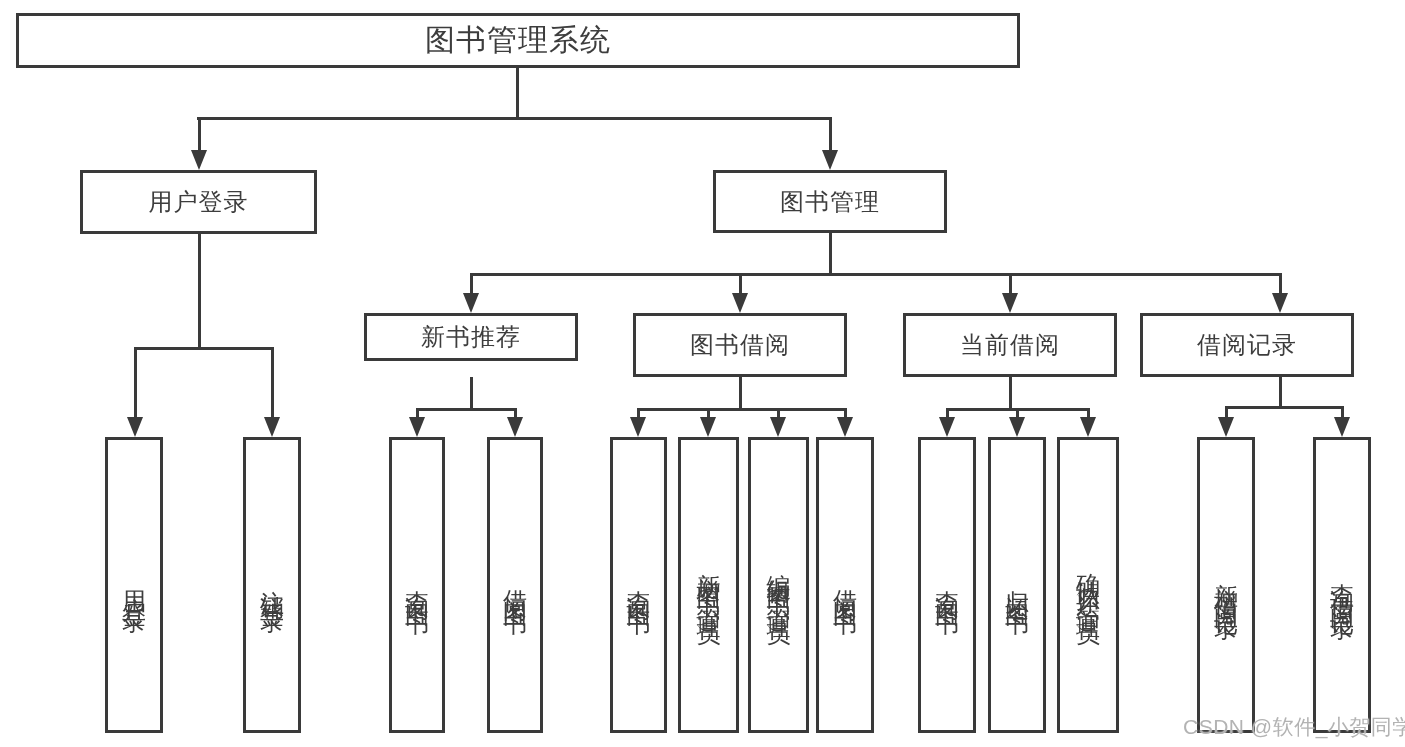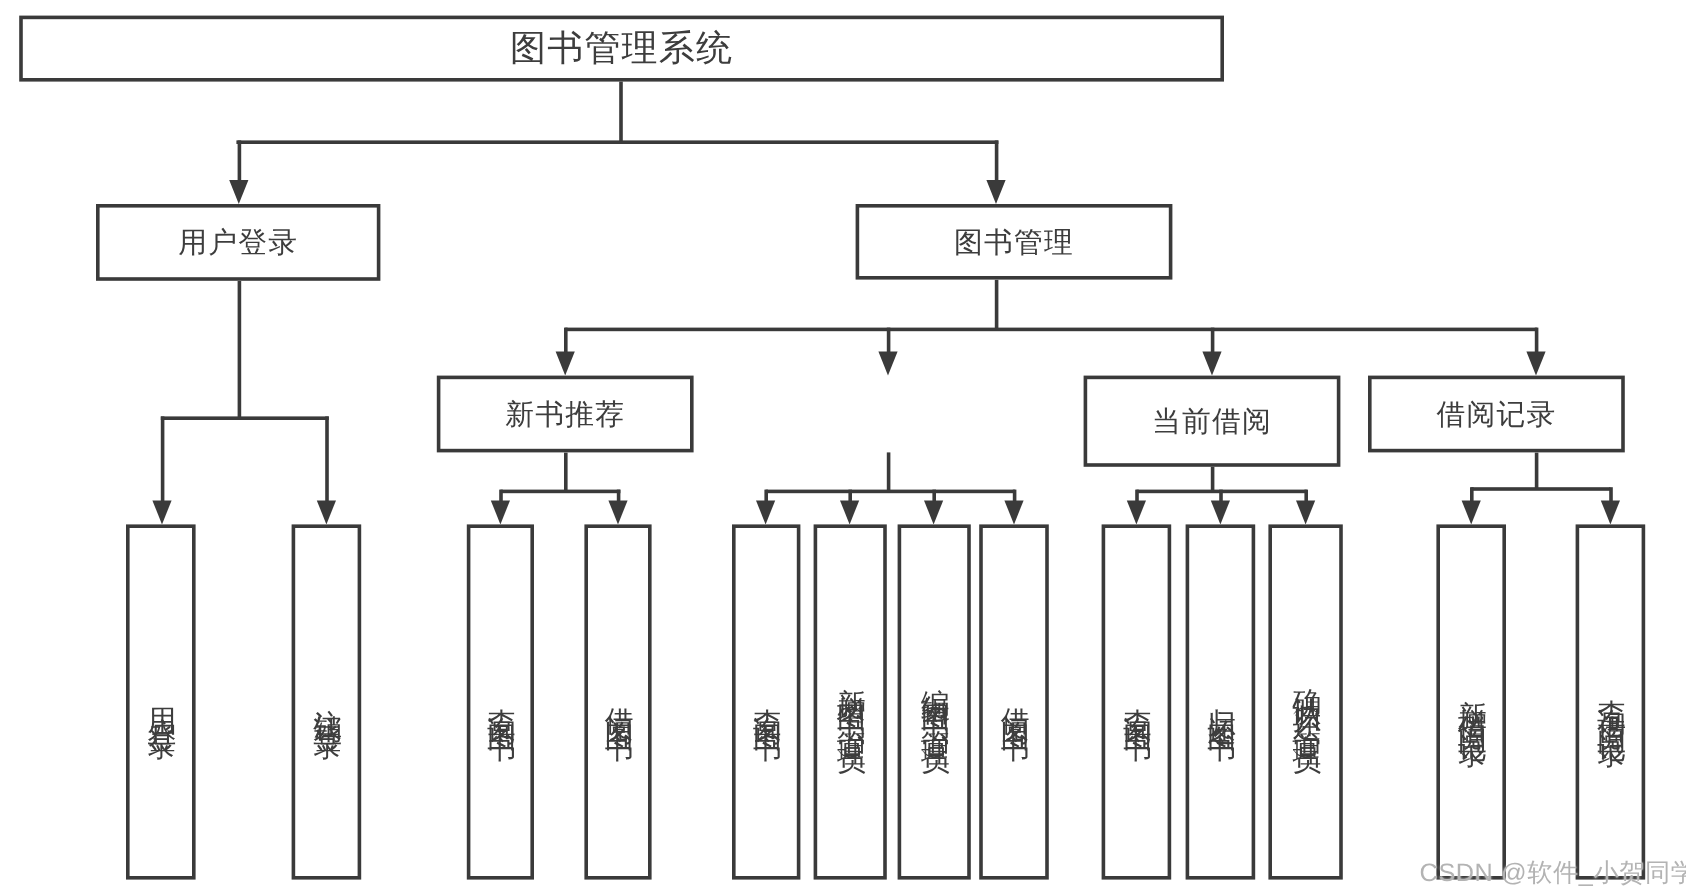--- a/index.html
+++ b/index.html
@@ -69,21 +69,21 @@
   <div class="l" style="left:516px;top:66px;width:3px;height:52px"></div>
   <div class="l" style="left:197px;top:117px;width:635px;height:3px"></div>
   <div class="l" style="left:198px;top:117px;width:3px;height:35px"></div>
   <div class="a" style="left:191px;top:150px"></div>
   <div class="l" style="left:829px;top:117px;width:3px;height:35px"></div>
   <div class="a" style="left:822px;top:150px"></div>
 
   <div class="box" style="left:80px;top:170px;width:237px;height:64px">
     <span class="lbl">用户登录</span>
   </div>
-  <div class="box" style="left:713px;top:170px;width:264px;height:63px">
+  <div class="box" style="left:713px;top:170px;width:234px;height:63px">
     <span class="lbl">图书管理</span>
   </div>
 
   <div class="l" style="left:198px;top:234px;width:3px;height:115px"></div>
   <div class="l" style="left:134px;top:347px;width:140px;height:3px"></div>
   <div class="l" style="left:134px;top:347px;width:3px;height:72px"></div>
   <div class="a" style="left:127px;top:417px"></div>
   <div class="l" style="left:271px;top:347px;width:3px;height:72px"></div>
   <div class="a" style="left:264px;top:417px"></div>
 
@@ -91,24 +91,27 @@
   <div class="l" style="left:471px;top:273px;width:810px;height:3px"></div>
   <div class="l" style="left:470px;top:273px;width:3px;height:22px"></div>
   <div class="a" style="left:463px;top:293px"></div>
   <div class="l" style="left:739px;top:273px;width:3px;height:22px"></div>
   <div class="a" style="left:732px;top:293px"></div>
   <div class="l" style="left:1009px;top:273px;width:3px;height:22px"></div>
   <div class="a" style="left:1002px;top:293px"></div>
   <div class="l" style="left:1279px;top:273px;width:3px;height:22px"></div>
   <div class="a" style="left:1272px;top:293px"></div>
 
-  <div class="box" style="left:364px;top:313px;width:214px;height:64px">
+  <div class="box" style="left:364px;top:313px;width:214px;height:48px">
     <span class="lbl">新书推荐</span>
   </div>
-  <div class="box" style="left:903px;top:313px;width:214px;height:76px">
+  <div class="box" style="left:633px;top:313px;width:214px;height:64px">
+    <span class="lbl">图书借阅</span>
+  </div>
+  <div class="box" style="left:903px;top:313px;width:214px;height:64px">
     <span class="lbl">当前借阅</span>
   </div>
   <div class="box" style="left:1140px;top:313px;width:214px;height:64px">
     <span class="lbl">借阅记录</span>
   </div>
 
   <div class="l" style="left:470px;top:377px;width:3px;height:33px"></div>
   <div class="l" style="left:417px;top:408px;width:100px;height:3px"></div>
   <div class="l" style="left:416px;top:408px;width:3px;height:11px"></div>
   <div class="a" style="left:409px;top:417px"></div>

